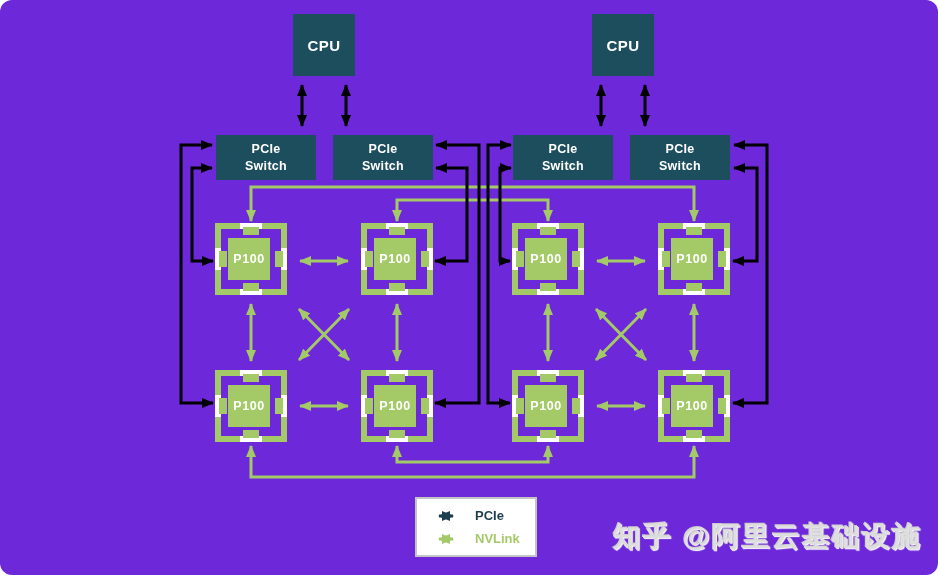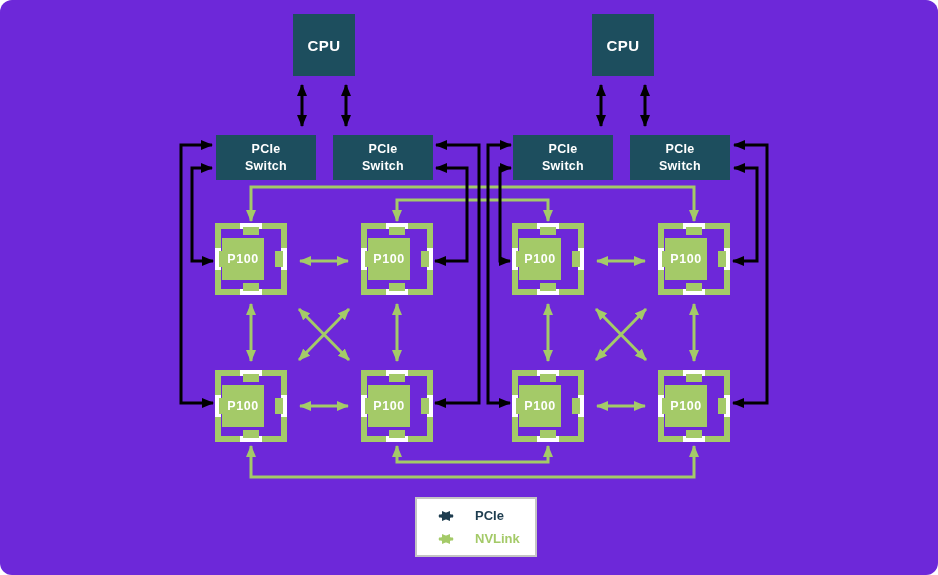--- a/index.html
+++ b/index.html
@@ -26,21 +26,21 @@
   .gpu .notch.t{left:25px;top:0;width:22px;height:6px;}
   .gpu .notch.b{left:25px;bottom:0;width:22px;height:6px;}
   .gpu .notch.l{left:0;top:25px;width:6px;height:22px;}
   .gpu .notch.r{right:0;top:25px;width:6px;height:22px;}
   .gpu .tab{position:absolute;background:var(--nvlink-green,#a4ca68);}
   .gpu .tab.t{left:28px;top:4px;width:16px;height:8px;}
   .gpu .tab.b{left:28px;bottom:4px;width:16px;height:8px;}
   .gpu .tab.l{left:4px;top:28px;width:8px;height:16px;}
   .gpu .tab.r{right:4px;top:28px;width:8px;height:16px;}
   .gpu .core{
-    position:absolute;left:7px;top:15px;width:42px;height:42px;
+    position:absolute;left:13px;top:15px;width:42px;height:42px;
     background:var(--nvlink-green,#a4ca68);color:#ffffff;
     display:flex;align-items:center;justify-content:center;
     font-size:12.5px;letter-spacing:.6px;font-weight:bold;
   }
   .legend{
     position:absolute;left:415px;top:497px;width:122px;height:60px;
     border:2px solid var(--legend-border,#c4c4c4);background:#ffffff;box-sizing:border-box;
     display:flex;flex-direction:column;justify-content:center;gap:8px;padding-left:9px;
   }
   .lrow{display:flex;align-items:center;gap:9px;}
@@ -247,14 +247,15 @@
       <span class="ltxt pcie">PCIe</span>
     </div>
     <div class="lrow">
       <svg width="40" height="12">
         <line x1="13" y1="6" x2="27" y2="6" class="lg-line-nv" marker-start="url(#mG)" marker-end="url(#mG)"></line>
       </svg>
       <span class="ltxt nv">NVLink</span>
     </div>
   </div>
 
+  <div class="watermark">知乎 @阿里云基础设施</div>
 
 </div>
 
 </body></html>

